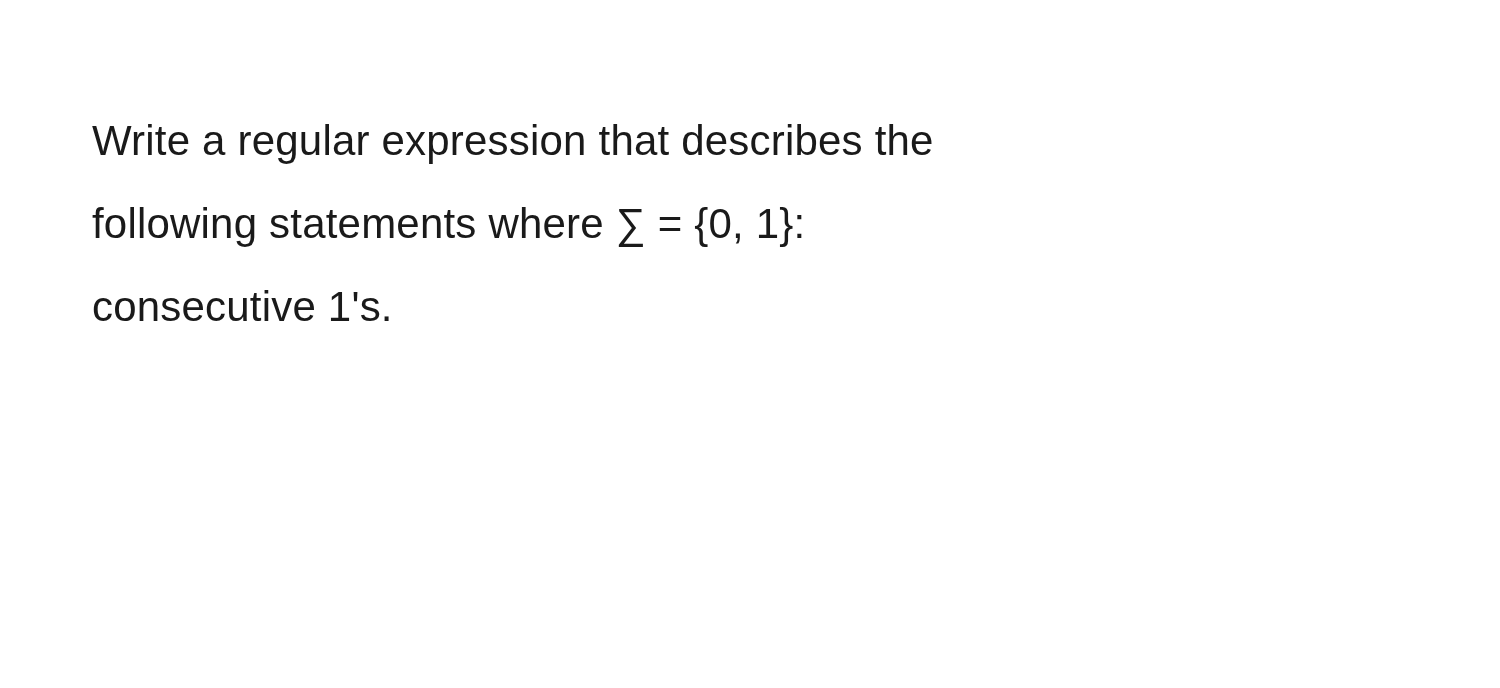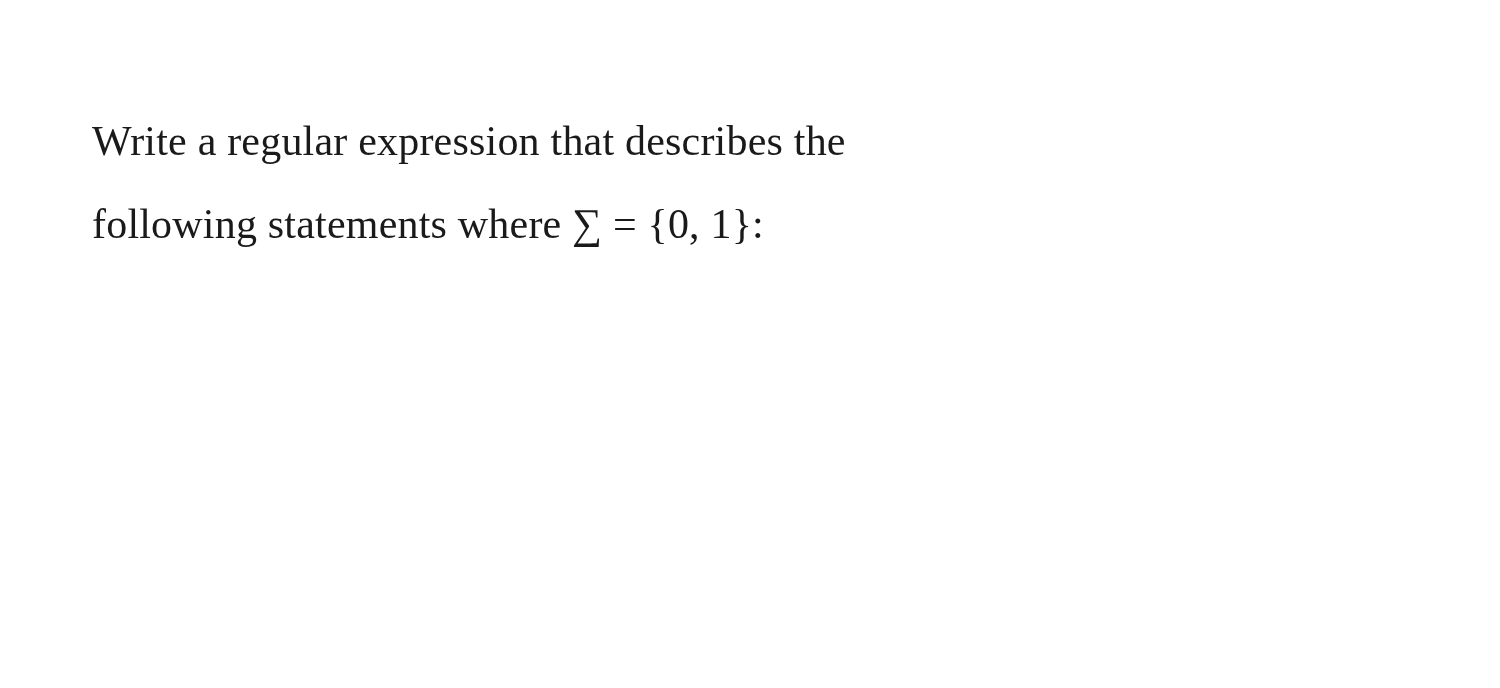--- a/index.html
+++ b/index.html
@@ -1,19 +1,18 @@
 <!DOCTYPE html>
 <html><head>
   <meta charset="utf-8">
   <style>
     * {
       margin: 8px;
       padding: 0;
       box-sizing: border-box;
-      font-family: Liberation Serif, serif;
     }
     body {
       width: 1500px;
       height: 688px;
       background: #ffffff;
       font-family: -apple-system, BlinkMacSystemFont, "Segoe UI", Helvetica, Arial, sans-serif;
       padding: 80px 60px 60px 60px;
     }
     .content {
       font-size: 42px;
@@ -25,13 +24,14 @@
     .line {
       display: block;
     }
   </style>
 </head>
 <body>
 
 <div class="content">
   <span class="line">Write a regular expression that describes the</span>
   <span class="line">following statements where ∑ = {0, 1}:</span>
+  <span class="line">consecutive 1's.</span>
 </div>
 
 </body></html>

